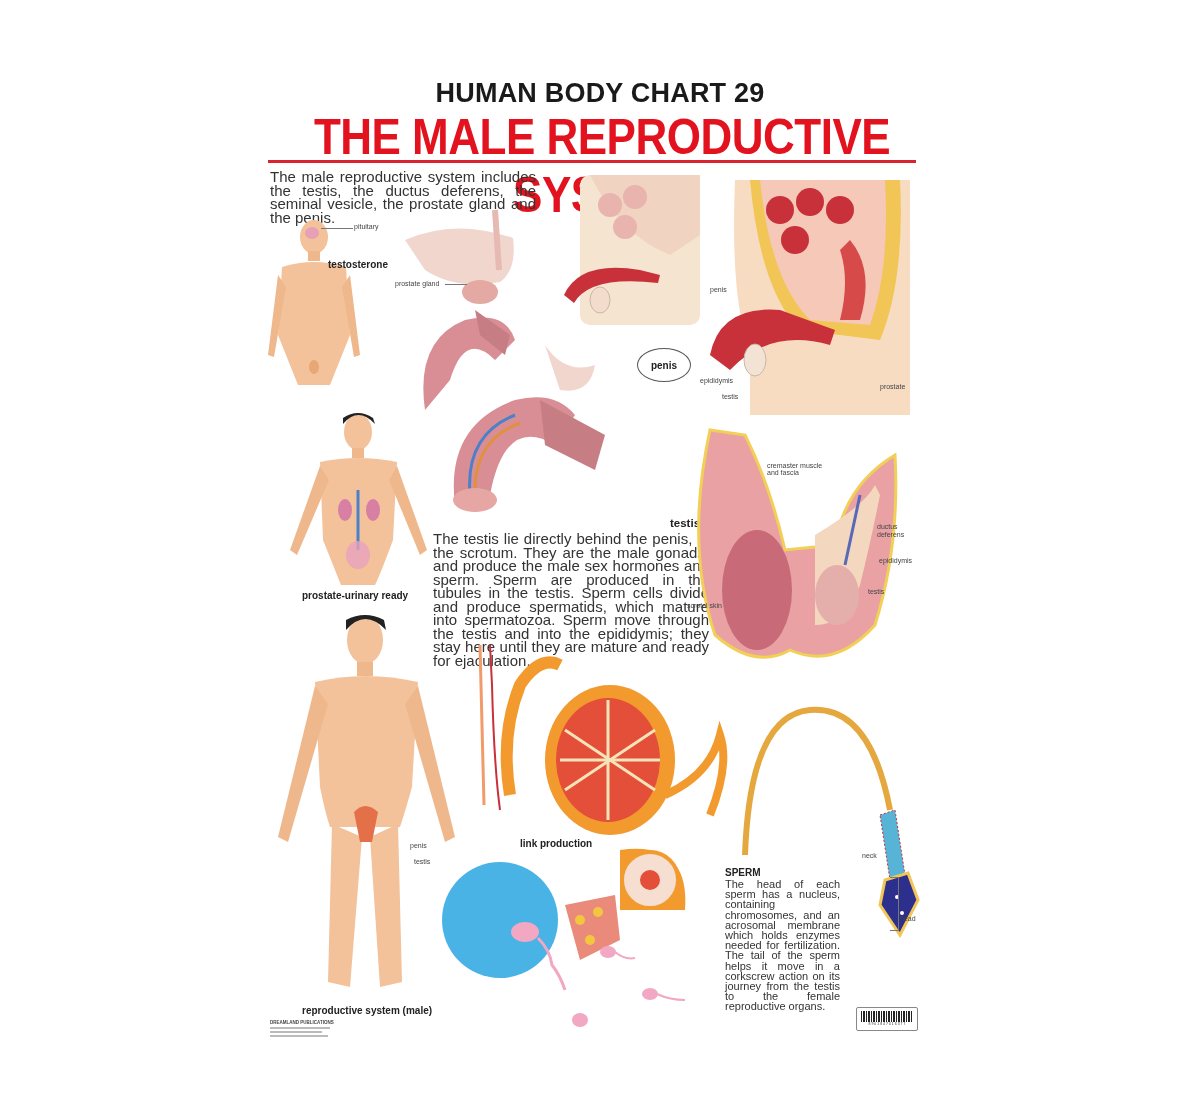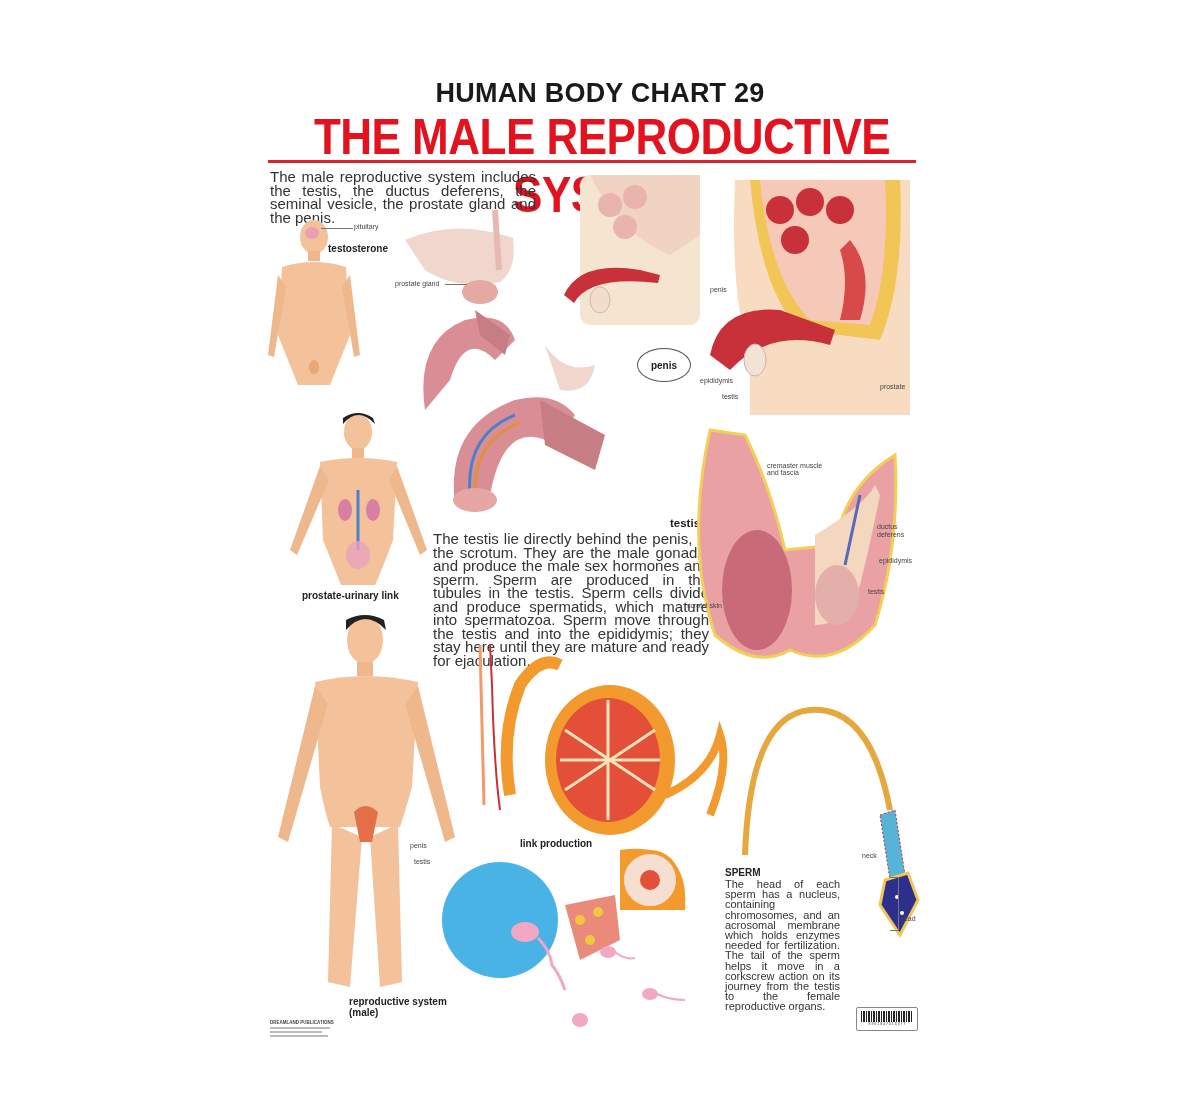--- a/index.html
+++ b/index.html
@@ -31,21 +31,21 @@
     <ellipse cx="46" cy="22" rx="14" ry="17" fill="#f3c29a"></ellipse>
     <ellipse cx="44" cy="18" rx="7" ry="6" fill="#e7a0b6"></ellipse>
     <rect x="40" y="36" width="12" height="10" fill="#efb88c"></rect>
     <path d="M14,52 Q46,42 78,52 L82,120 Q70,150 62,170 L30,170 Q22,150 10,120 Z" fill="#f3c29a"></path>
     <path d="M10,60 L0,140 L6,142 L18,72 Z" fill="#efb88c"></path>
     <path d="M82,60 L92,140 L86,142 L74,72 Z" fill="#efb88c"></path>
     <ellipse cx="46" cy="152" rx="5" ry="7" fill="#e8a774"></ellipse>
   </svg>
   <div class="leader" style="left:53px;top:13px;width:32px;"></div>
   <div class="abs label" style="left:86px;top:8px;">pituitary</div>
-  <div class="abs caption" style="left:60px;top:28px;">testosterone</div>
+  <div class="abs caption" style="left:60px;top:44px;">testosterone</div>
 </div>
 
 <div class="abs" style="left:395px;top:210px;width:140px;height:200px;">
   <svg width="140" height="200">
     <path d="M10,30 Q60,8 118,28 Q122,60 105,72 Q60,80 30,60 Z" fill="#f1d6cd"></path>
     <path d="M100,0 L104,60" stroke="#e6b9b3" stroke-width="6"></path>
     <ellipse cx="85" cy="82" rx="18" ry="12" fill="#e4a9a2"></ellipse>
     <path d="M30,200 Q20,130 70,110 Q110,100 120,130 L100,150 Q70,120 55,170 Z" fill="#d98e95"></path>
     <path d="M80,100 L115,125 L110,145 L85,125 Z" fill="#c77d84"></path>
   </svg>
@@ -105,21 +105,21 @@
     <path d="M58,14 Q73,-4 90,14 L88,8 Q73,-2 58,8 Z" fill="#222"></path>
     <rect x="67" y="38" width="12" height="10" fill="#efb88c"></rect>
     <path d="M35,52 Q73,44 112,52 L108,130 Q95,165 90,175 L56,175 Q50,160 38,130 Z" fill="#f3c29a"></path>
     <path d="M35,56 L5,140 L12,145 L44,70 Z" fill="#efb88c"></path>
     <path d="M112,56 L142,140 L135,145 L104,70 Z" fill="#efb88c"></path>
     <ellipse cx="60" cy="100" rx="7" ry="11" fill="#d87fa4"></ellipse>
     <ellipse cx="88" cy="100" rx="7" ry="11" fill="#d87fa4"></ellipse>
     <line x1="73" y1="80" x2="73" y2="140" stroke="#4c80c8" stroke-width="3"></line>
     <ellipse cx="73" cy="145" rx="12" ry="14" fill="#e9a1bd" opacity="0.8"></ellipse>
   </svg>
-  <div class="abs caption" style="left:17px;top:180px;">prostate-urinary link</div>
+  <div class="abs caption" style="left:17px;top:180px;">prostate-urinary ready</div>
 </div>
 
 <div class="abs caption" style="left:670px;top:517px;font-size:11.5px;">testis</div>
 <div class="abs para" style="left:433px;top:532px;width:276px;">The testis lie directly behind the penis, in the scrotum. They are the male gonads, and produce the male sex hormones and sperm. Sperm are produced in the tubules in the testis. Sperm cells divide and produce spermatids, which mature into spermatozoa. Sperm move through the testis and into the epididymis; they stay here until they are mature and ready for ejaculation.</div>
 
 <div class="abs" style="left:685px;top:425px;width:235px;height:240px;">
   <svg width="235" height="240">
     <path d="M25,5 Q0,120 30,210 Q70,245 105,225 Q150,245 190,200 Q215,120 210,30 Q160,60 150,120 L100,125 Q85,60 60,10 Z" fill="#e9a1a4" stroke="#f2cf56" stroke-width="3"></path>
     <ellipse cx="72" cy="165" rx="35" ry="60" fill="#c86a78"></ellipse>
     <path d="M130,110 Q180,80 190,60 L195,70 Q185,120 175,160 Q160,200 130,200 Z" fill="#f3d8bf"></path>
@@ -140,21 +140,21 @@
     <rect x="87" y="50" width="16" height="14" fill="#efb88c"></rect>
     <path d="M45,70 Q95,58 148,70 L142,175 Q135,200 130,215 L60,215 Q55,200 50,175 Z" fill="#f3c29a"></path>
     <path d="M45,74 L8,225 L18,230 L58,92 Z" fill="#efb88c"></path>
     <path d="M148,74 L185,225 L175,230 L135,92 Z" fill="#efb88c"></path>
     <path d="M62,212 L58,370 L80,375 L92,225 Z" fill="#f3c29a"></path>
     <path d="M128,212 L132,370 L110,375 L100,225 Z" fill="#f3c29a"></path>
     <path d="M84,200 Q95,188 108,200 L102,230 L90,230 Z" fill="#e4704a"></path>
   </svg>
   <div class="abs label" style="left:140px;top:230px;">penis</div>
   <div class="abs label" style="left:144px;top:246px;">testis</div>
-  <div class="abs caption" style="left:32px;top:384px;margin-left:47px;">reproductive system (male)</div>
+  <div class="abs caption" style="left:32px;top:393px;">reproductive system (male)</div>
 </div>
 
 <div class="abs" style="left:480px;top:645px;width:240px;height:210px;">
   <svg width="240" height="190">
     <path d="M0,0 L4,160" stroke="#f29a6a" stroke-width="3" fill="none"></path>
     <path d="M10,0 L12,40 Q14,120 20,165" stroke="#c8303a" stroke-width="2" fill="none"></path>
     <path d="M30,150 Q20,90 40,40 Q60,10 80,20" stroke="#f29a2e" stroke-width="12" fill="none"></path>
     <ellipse cx="130" cy="115" rx="65" ry="75" fill="#f29a2e"></ellipse>
     <ellipse cx="128" cy="115" rx="52" ry="62" fill="#e44f3a"></ellipse>
     <g stroke="#f8e4b8" stroke-width="3">

